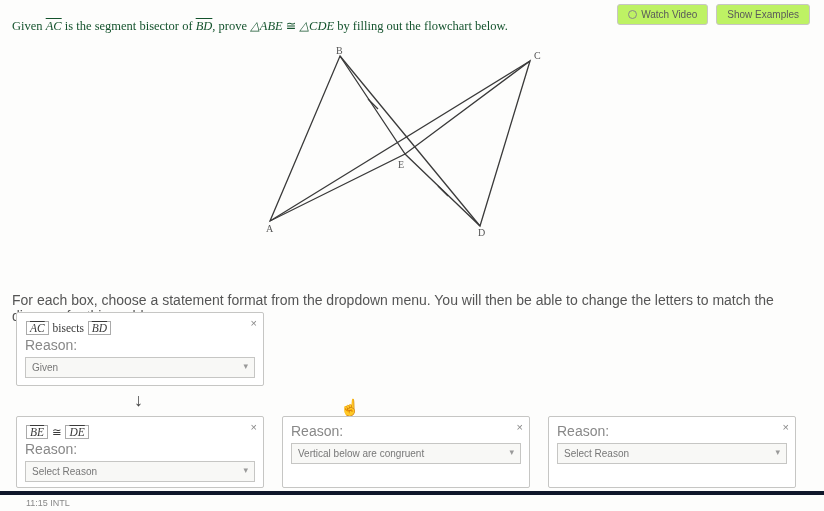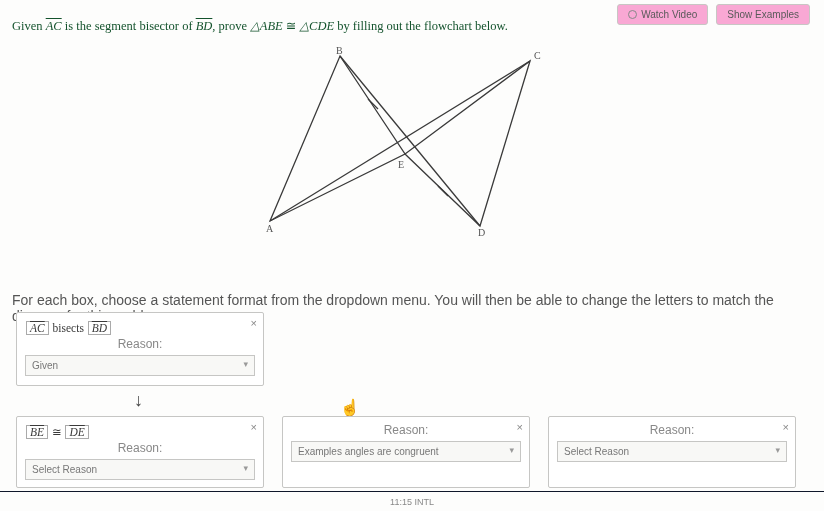--- a/index.html
+++ b/index.html
@@ -13,21 +13,21 @@
     font-size: 12px;
     overflow: hidden;
     position: relative;
   }
   .topbar { position: absolute; right: 14px; top: 4px; display: flex; gap: 8px; }
   .pill {
     border: 1px solid #c8c6c4;
     border-radius: 3px;
     padding: 4px 10px;
     font-size: 10px;
-    background: #f9a8d4;
+    background: #bef264;
     color: #5a5a5a;
     display: flex; align-items: center; gap: 4px;
     font-family: Arial, sans-serif;
   }
   .pill .circ { width: 9px; height: 9px; border: 1px solid #888; border-radius: 50%; display: inline-block; }
   .prompt { position: absolute; left: 12px; top: 18px; font-size: 12.5px; color: #14532d; }
   .prompt .bar { text-decoration: overline; font-style: italic; }
   .prompt em { font-style: italic; }
   .figure { position: absolute; left: 150px; top: 46px; width: 520px; height: 190px; }
   .figure svg { width: 100%; height: 100%; }
@@ -49,21 +49,21 @@
   .stmt { text-align: left; font-size: 11.5px; margin: 2px 0 2px 0; }
   .boxed {
     display: inline-block;
     border: 1px solid #aaa;
     padding: 0 3px;
     margin: 0 1px;
     font-style: italic;
     font-family: Georgia, serif;
   }
   .bar-over { text-decoration: overline; }
-  .rsn { text-align: center; font-size: 12px; color: #888; margin-bottom: 4px; font-family: Arial, sans-serif; }
+  .rsn { font-size: 14px; color: #888; margin-bottom: 4px; font-family: Arial, sans-serif; }
   .sel {
     width: 100%;
     border: 1px solid #c6c6c4;
     background: #f8f8f6;
     font-size: 10px;
     color: #777;
     padding: 4px 6px;
     font-family: Arial, sans-serif;
     position: relative;
     cursor: pointer;
@@ -75,22 +75,22 @@
   .arrow-down {
     position: absolute;
     font-size: 18px; color: #444;
   }
   .cursor-hand {
     position: absolute;
     font-size: 16px;
   }
   .footer {
     position: absolute; bottom: 0; left: 0; right: 0;
-    height: 20px; border-top: 1px solid #0f172a;
-    display: flex; justify-content: center; align-items: center;
+    height: 20px; border-top: 4px solid #0f172a;
+    display: flex; justify-content: flex-start; align-items: center;
     gap: 14px; padding: 0 26px;
     font-size: 9px; color: #888; font-family: Arial, sans-serif;
   }
 </style>
 </head>
 <body>
 
 <div class="topbar">
   <div class="pill">
     <span class="circ"></span>
@@ -145,21 +145,21 @@
   <div class="stmt">
     <span class="boxed bar-over">BE</span><span> ≅ </span><span class="boxed bar-over">DE</span>
   </div>
   <div class="rsn">Reason:</div>
   <div class="sel">Select Reason</div>
 </div>
 
 <div class="card" style="left:282px; top:416px; width:248px; height:72px;">
   <div class="xbtn">×</div>
   <div class="rsn">Reason:</div>
-  <div class="sel">Examples angles are congruent</div>
+  <div class="sel">Vertical below are congruent</div>
 </div>
 
 <div class="card" style="left:548px; top:416px; width:248px; height:72px;">
   <div class="xbtn">×</div>
   <div class="rsn">Reason:</div>
   <div class="sel">Select Reason</div>
 </div>
 
 <div class="footer">
   <span>11:15 INTL</span>

